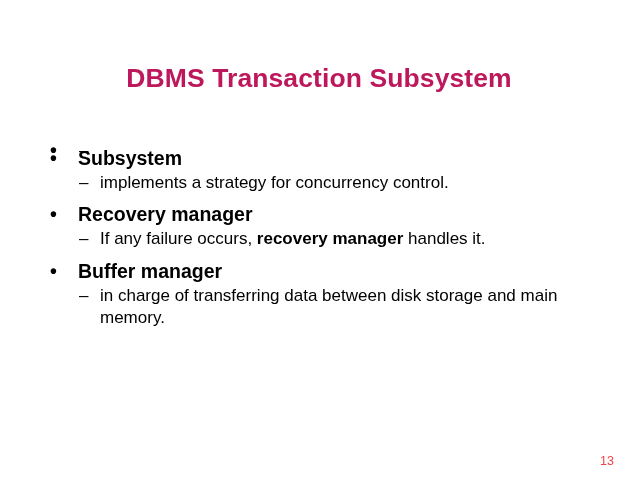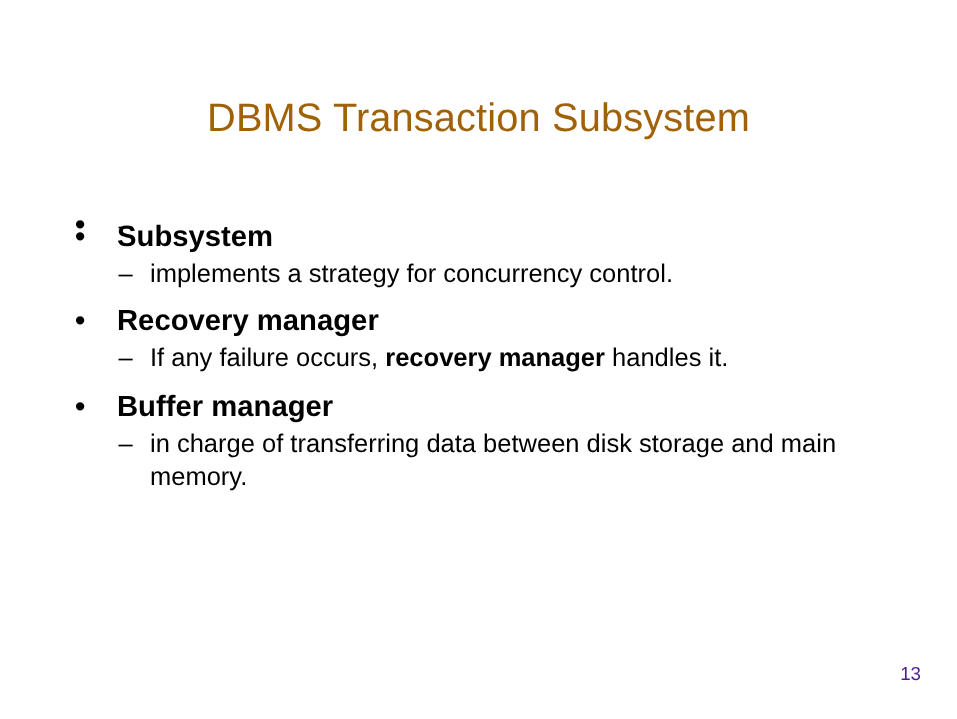--- a/index.html
+++ b/index.html
@@ -17,22 +17,22 @@
     background: #ffffff;
     overflow: hidden;
   }
   .slide-title {
     position: absolute;
     left: 0;
     right: 0;
     top: 64px;
     text-align: center;
     font-size: 26.5px;
-    font-weight: normal;
-    color: #a16207;
+    font-weight: bold;
+    color: #be185d;
     letter-spacing: 0.1px;
     line-height: 1.1;
   }
   .body-list {
     position: absolute;
     left: 46px;
     top: 138px;
     width: 556px;
     color: #000000;
   }
@@ -69,23 +69,23 @@
     font-size: 17px;
     line-height: 1.3;
     font-weight: normal;
   }
   .lvl2 .txt b {
     font-weight: bold;
   }
   .page-number {
     position: absolute;
     right: 24px;
-    bottom: 24px;
+    bottom: 12px;
     font-size: 12.5px;
-    color: #4c1d95;
+    color: #ef4444;
     line-height: 1;
   }
 </style>
 </head>
 <body>
 
 <div class="slide">
 
   <div class="slide-title">DBMS Transaction Subsystem</div>
 

